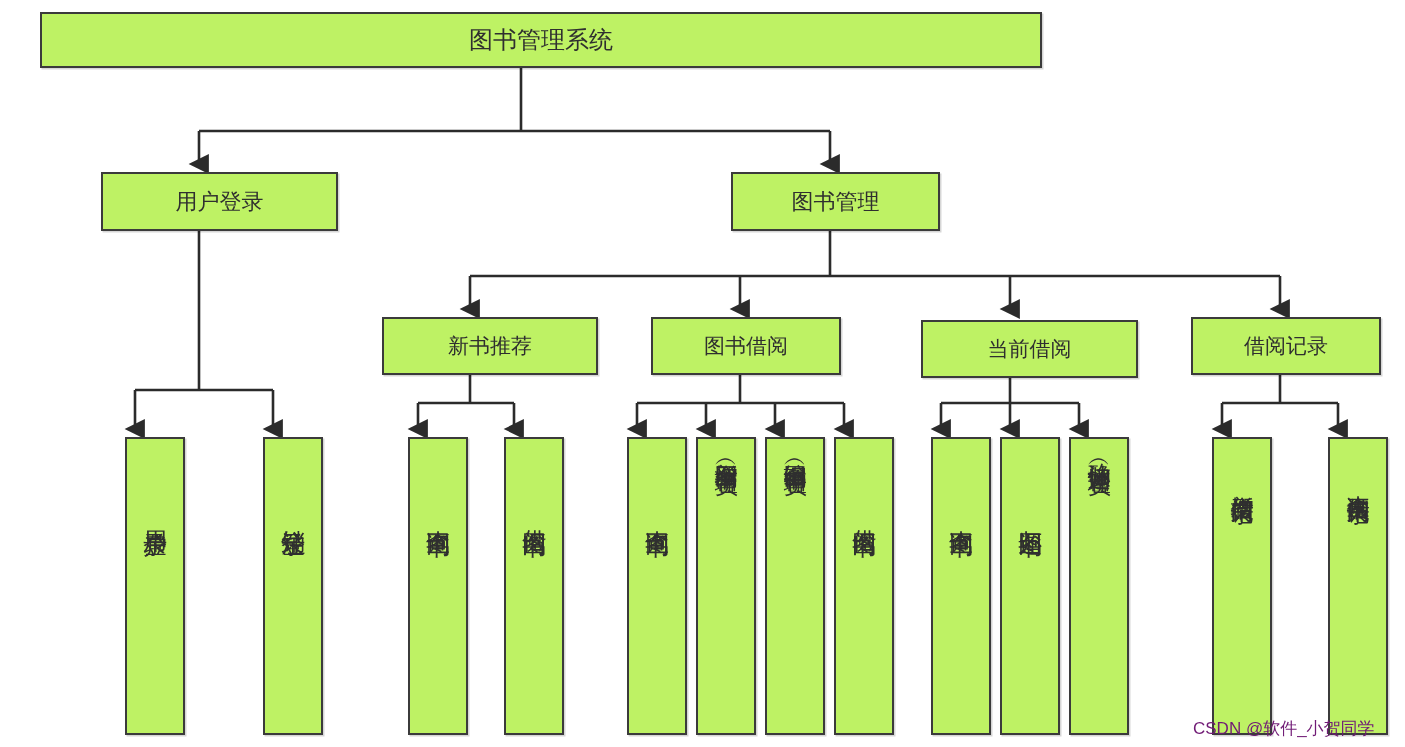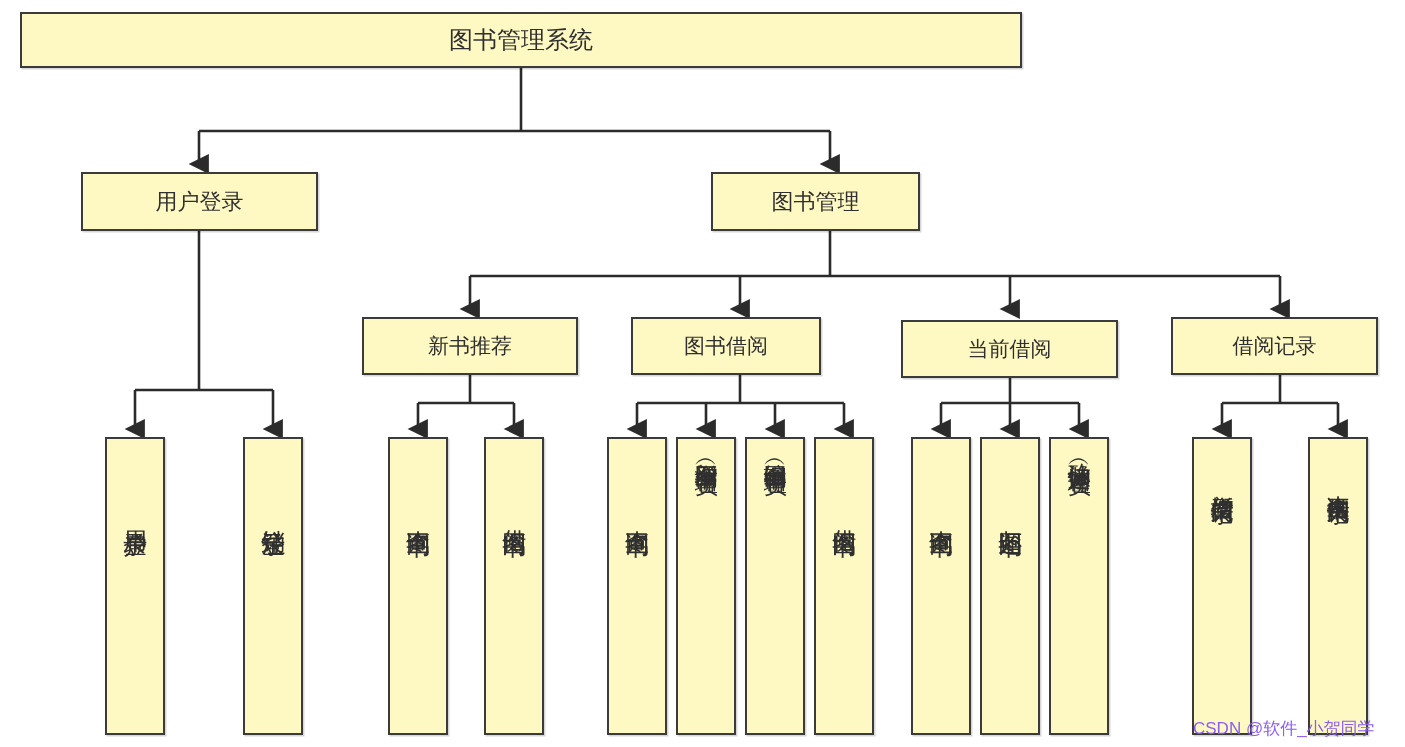--- a/index.html
+++ b/index.html
@@ -22,28 +22,29 @@
     position: absolute;
     left: 0;
     top: 0;
     width: 1405px;
     height: 747px;
     pointer-events: none;
   }
   .node {
     position: absolute;
     box-sizing: border-box;
-    background: #fef9c3;
+    background: #bef264;
     border: 2.5px solid #3b3b3b;
     box-shadow: 1.5px 1.5px 0 rgba(0,0,0,0.16);
     display: flex;
     align-items: center;
     justify-content: center;
     color: #2f2f2f;
     z-index: 2;
+    margin-left: 20px;
   }
   .node .label {
     display: block;
     text-align: center;
     line-height: 1.16;
     white-space: pre;
   }
   .node.root { }
   .node.root .label { font-size: 24px; }
   .node.level1 .label { font-size: 22px; }
@@ -58,21 +59,21 @@
     font-size: 24px;
     line-height: 1.02;
     letter-spacing: 1.5px;
     white-space: nowrap;
   }
   .node.leaf.tall-text .label {
     font-size: 23px;
   }
   .watermark {
     position: absolute;
-    color: #8b5cf6;
+    color: #701a75;
     font-size: 17px;
     white-space: nowrap;
     z-index: 5;
     font-family: "Liberation Sans", "DejaVu Sans", sans-serif;
   }
 </style>
 </head>
 <body>
 
 <div id="diagram-root">
@@ -140,21 +141,21 @@
 
   <div class="node level2" style="left:362px; top:317px; width:216px; height:58px;">
     <span class="label">新书推荐</span>
   </div>
   <div class="node level2" style="left:631px; top:317px; width:190px; height:58px;">
     <span class="label">图书借阅</span>
   </div>
   <div class="node level2" style="left:901px; top:320px; width:217px; height:58px;">
     <span class="label">当前借阅</span>
   </div>
-  <div class="node level2" style="left:1171px; top:317px; width:207px; height:58px;">
+  <div class="node level2" style="left:1171px; top:317px; width:190px; height:58px;">
     <span class="label">借阅记录</span>
   </div>
 
   <div class="node leaf" style="left:105px; top:437px; width:60px; height:298px; padding-top:72px;">
     <span class="label">用户登录</span>
   </div>
   <div class="node leaf" style="left:243px; top:437px; width:60px; height:298px; padding-top:72px;">
     <span class="label">注销登录</span>
   </div>
 

